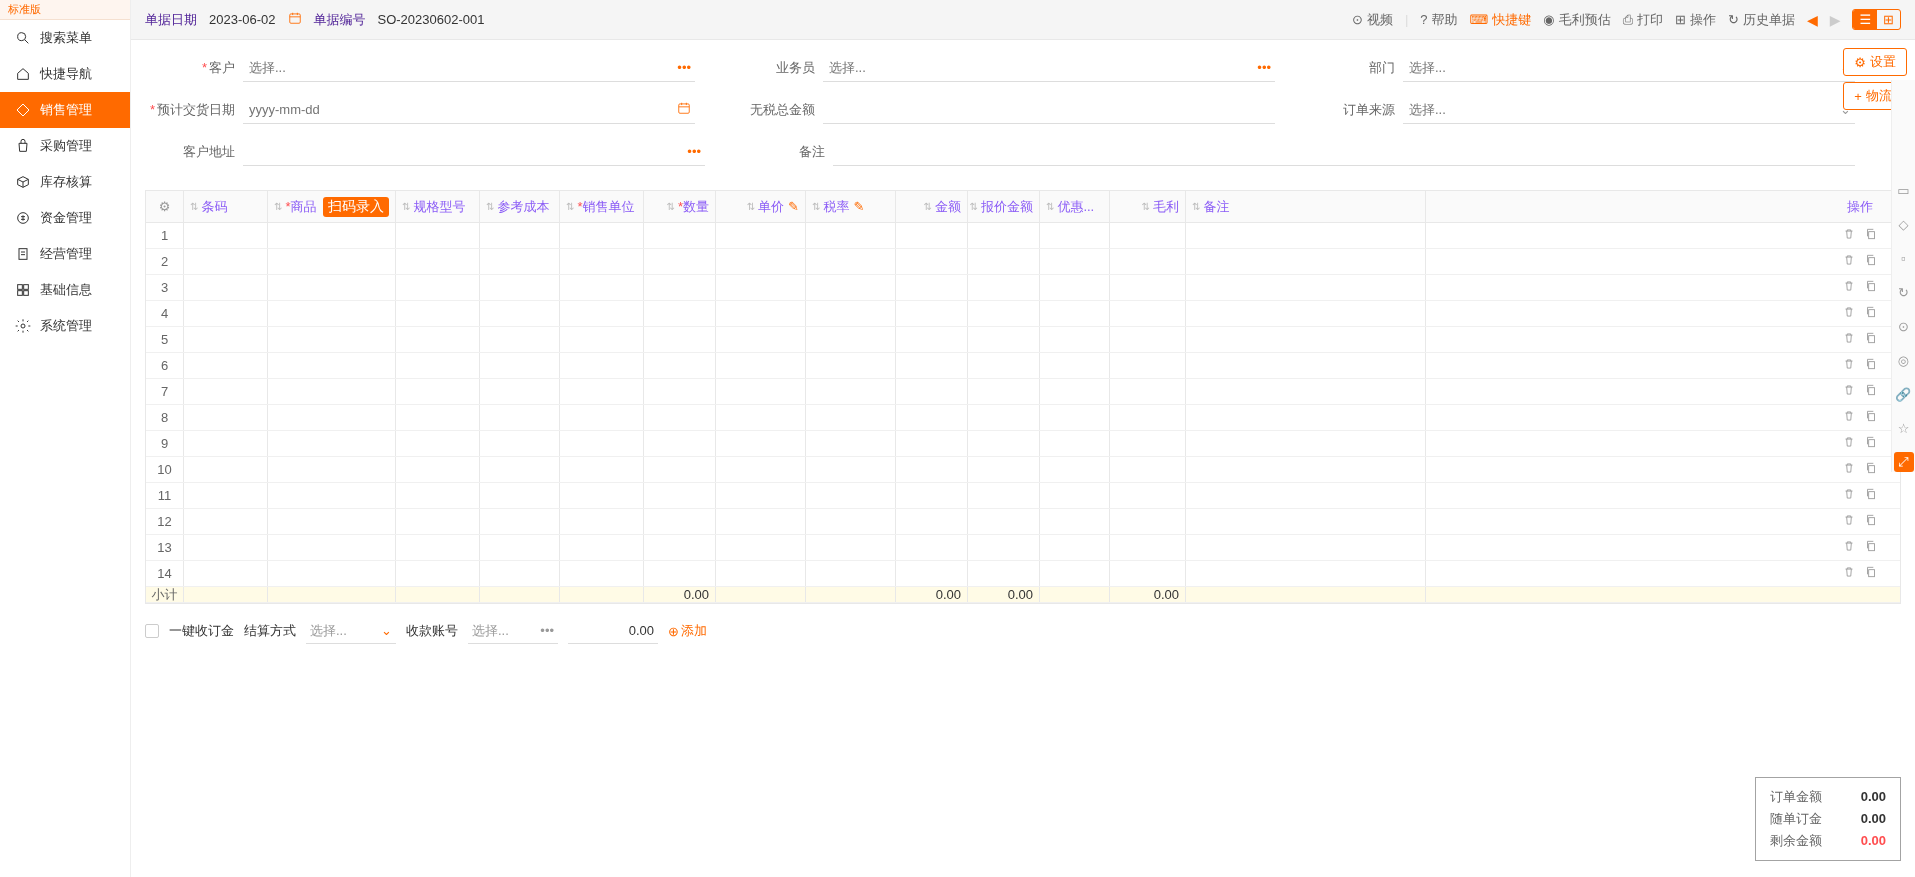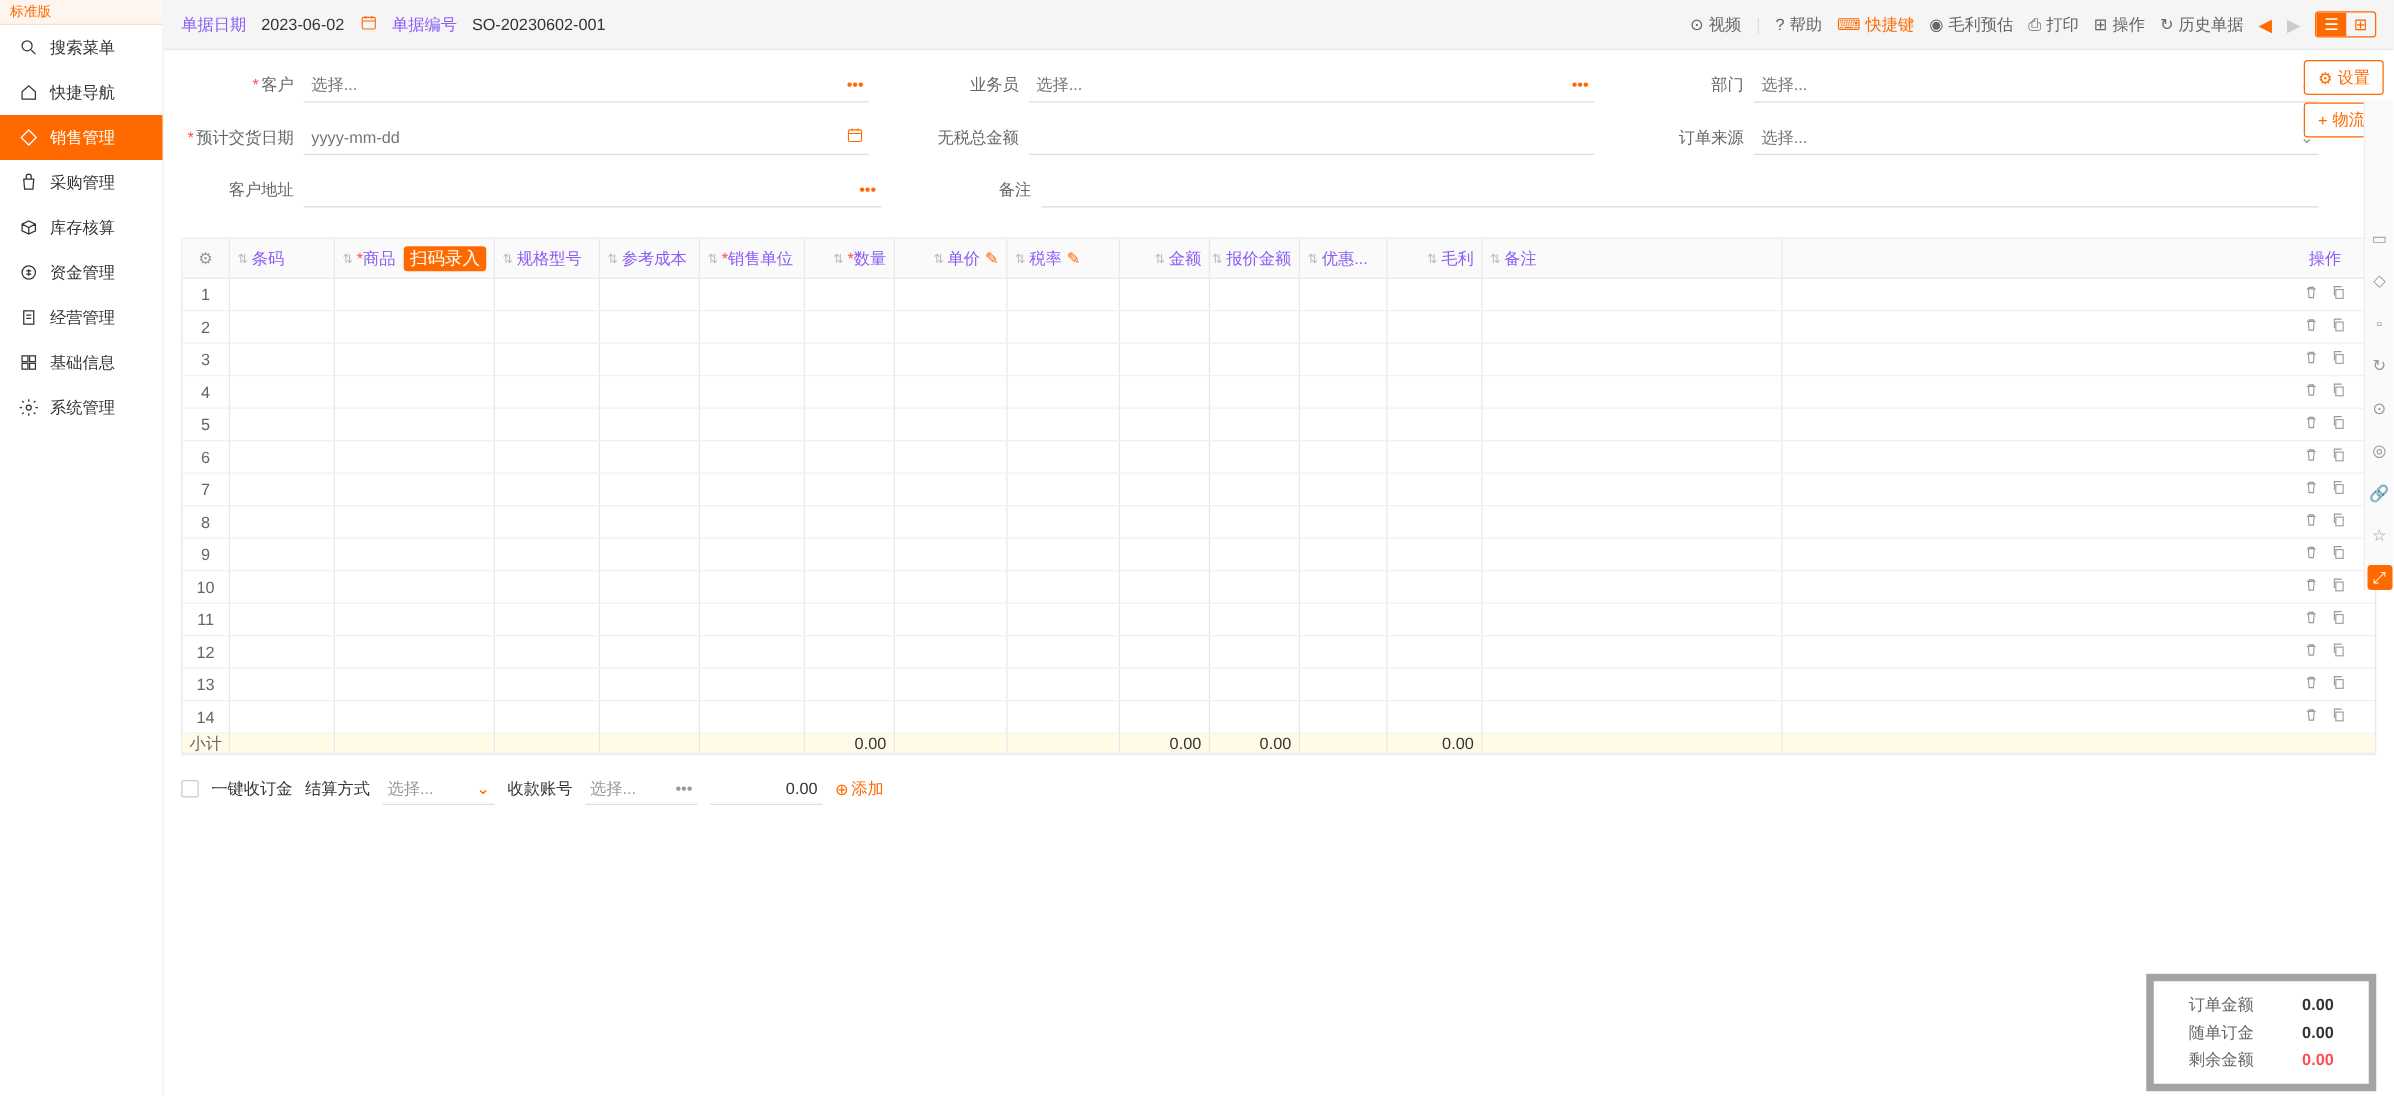--- a/index.html
+++ b/index.html
@@ -13,21 +13,21 @@
 .sidebar-icon svg{width:16px;height:16px}
 .main{flex:1;display:flex;flex-direction:column;min-width:0}
 .tabbar{height:40px;background:#00b4a6;display:flex;align-items:stretch;position:relative}
 .tab{display:flex;align-items:center;padding:0 18px;color:#fff;cursor:pointer;gap:6px}
 .tab.active{background:#009688}
 .tab-close{font-size:14px;opacity:.8}
 .tabbar-close{margin-left:auto;width:40px;display:flex;align-items:center;justify-content:center;color:#fff;background:#00968877;cursor:pointer}
 .tabbar-expand{width:24px;display:flex;align-items:center;justify-content:center;color:#fff;cursor:pointer}
 .toolbar{height:40px;background:#f5f5f5;display:flex;align-items:center;padding:0 14px;gap:14px;border-bottom:1px solid #e8e8e8}
 .toolbar-left{display:flex;align-items:center;gap:12px}
-.toolbar-label{color:#8b5cf6}
+.toolbar-label{color:#4c1d95}
 .toolbar-value{color:#333}
 .toolbar-right{margin-left:auto;display:flex;align-items:center;gap:12px;color:#666}
 .toolbar-btn{display:flex;align-items:center;gap:4px;cursor:pointer}
 .arrow-btn{color:#ff6a00;cursor:pointer;font-size:14px}
 .view-toggle{display:flex;border:1px solid #ff6a00;border-radius:3px;overflow:hidden}
 .view-toggle-btn{padding:2px 6px;cursor:pointer}
 .view-toggle-btn.active{background:#ff6a00;color:#fff}
 .content{flex:1;overflow:auto;position:relative}
 .form-area{padding:14px 60px 10px 14px}
 .form-row{display:flex;gap:30px;margin-bottom:14px;align-items:center}
@@ -66,21 +66,21 @@
 .req2{color:#ff4d4f}
 .sort-ico{color:#bbb;font-size:10px;margin-right:3px}
 .scan-badge{background:#ff6a00;color:#fff;font-size:14px;padding:1px 5px;border-radius:3px;margin-left:auto}
 .edit-ico{color:#ff6a00;margin-left:4px}
 .row-ico{color:#999;cursor:pointer}
 .row-ico svg{width:14px;height:14px}
 .bottom-bar{display:flex;align-items:center;padding:14px;gap:10px}
 .checkbox{width:14px;height:14px;border:1px solid #ccc;border-radius:2px;cursor:pointer}
 .dropdown{display:flex;align-items:center;border-bottom:1px solid #ddd;height:26px;padding:0 4px;gap:4px;color:#999}
 .add-link{color:#ff6a00;cursor:pointer;display:flex;align-items:center;gap:2px}
-.totals{position:absolute;right:14px;bottom:4px;border:6px solid #a3a3a3;padding:8px 28px;background:#fff}
+.totals{position:absolute;right:14px;bottom:16px;border:1px solid #a3a3a3;padding:8px 14px;background:#fff}
 .totals-row{display:flex;gap:14px;justify-content:space-between;line-height:22px}
 .totals-label{color:#666}
 .totals-val{font-weight:600;min-width:50px;text-align:right}
 .totals-val.red{color:#ff4d4f}
 .right-rail{position:absolute;right:0;top:40px;width:24px;background:#fafafa;border-left:1px solid #eee;display:flex;flex-direction:column;align-items:center;padding-top:100px;gap:14px}
 .rail-item{width:20px;height:20px;display:flex;align-items:center;justify-content:center;color:#999;cursor:pointer}
 .rail-item.active{background:#ff6a00;color:#fff;border-radius:3px}
 .cal-icon{fill:none;stroke:currentColor;stroke-width:1.5}
 </style>
 </head>

